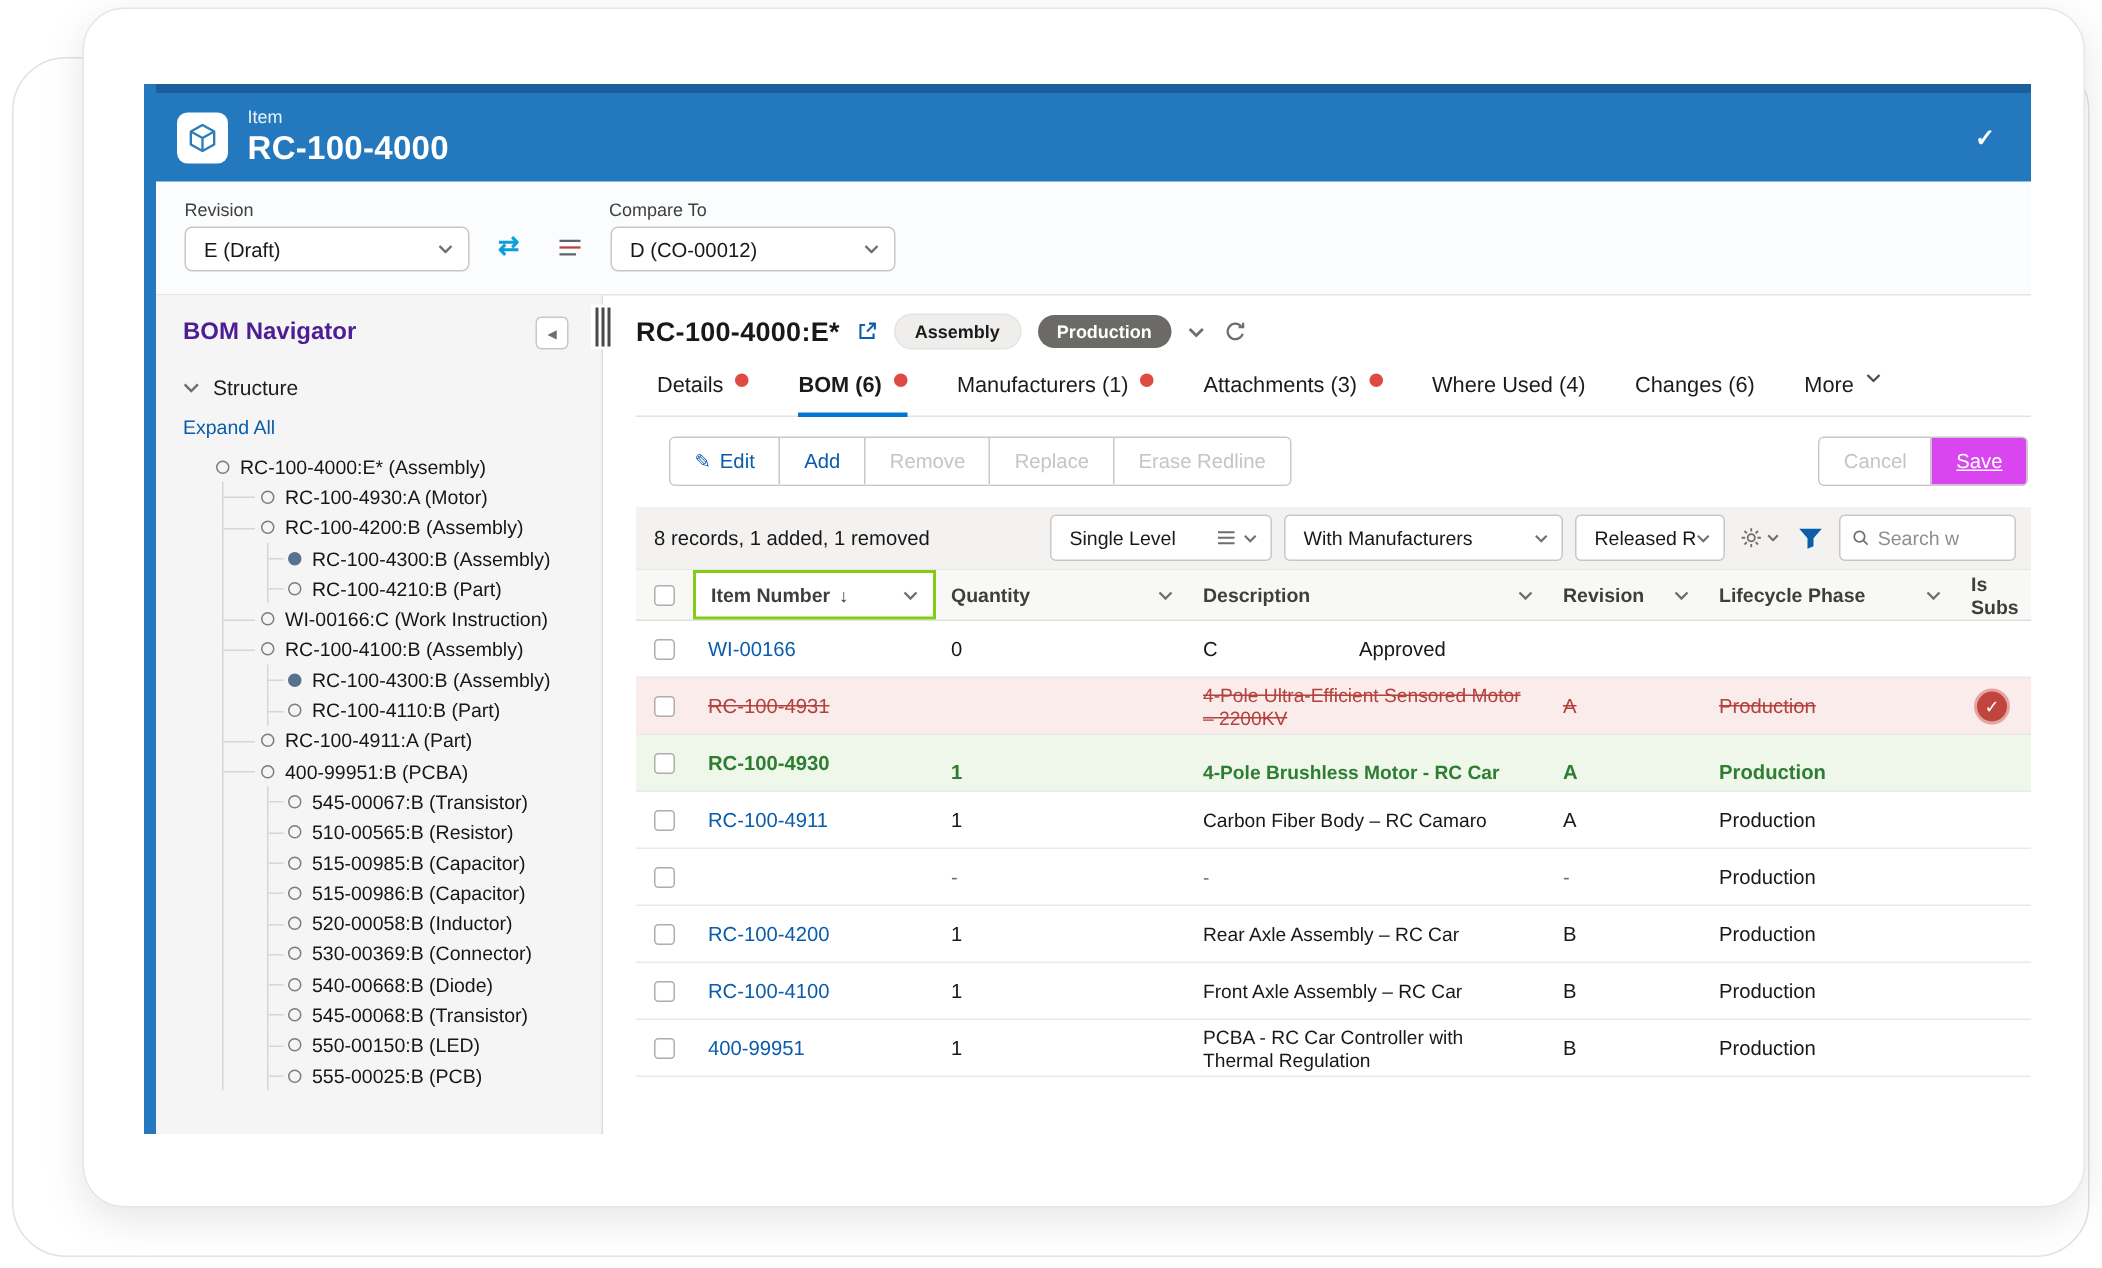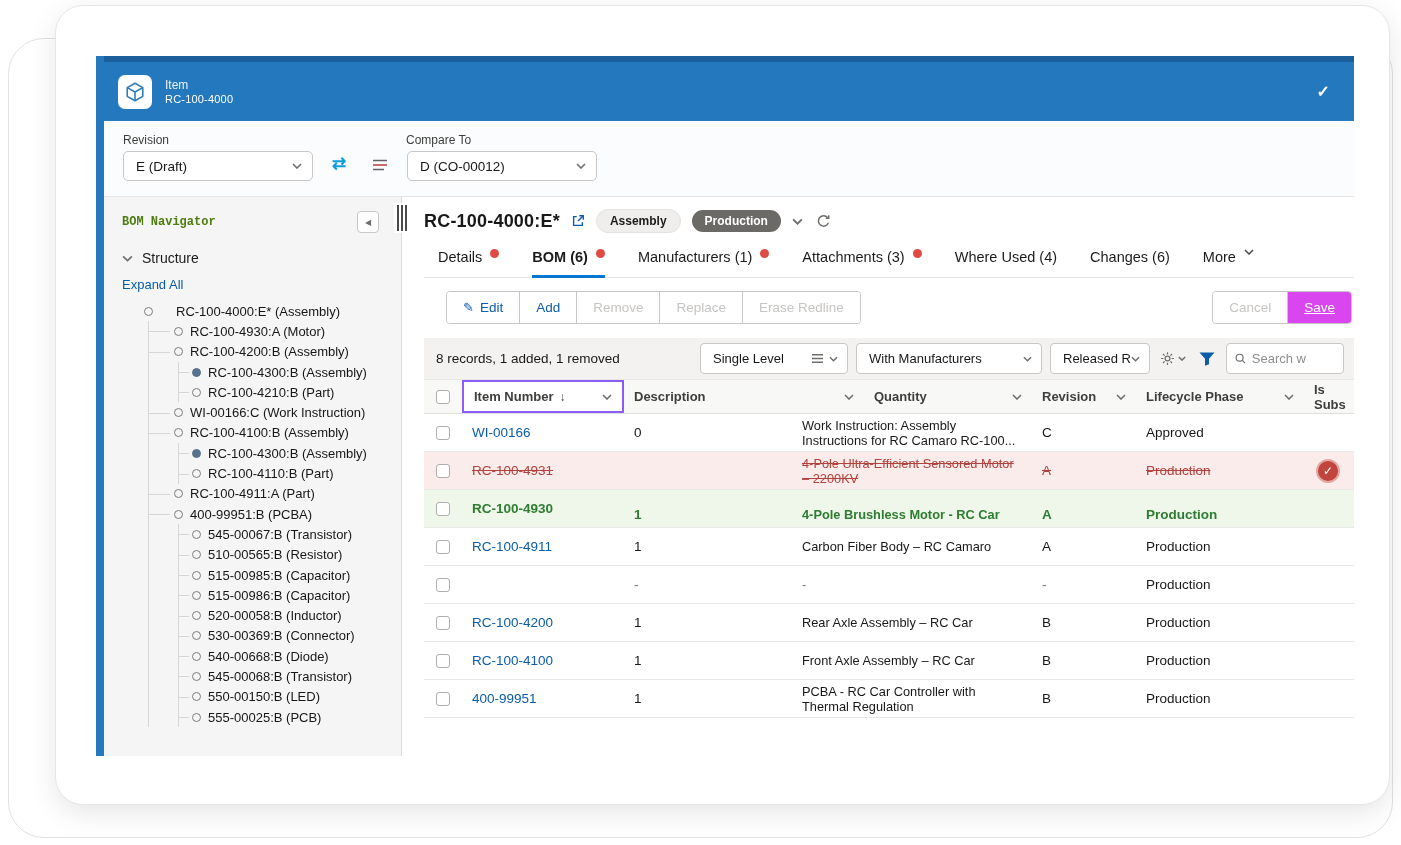--- a/index.html
+++ b/index.html
@@ -17,52 +17,52 @@
   
   .app { position:absolute; left:40px; top:50px; width:1258px; height:700px; overflow:hidden; background:#fff; }
   .app::before { content:""; position:absolute; left:0; top:0; bottom:0; width:8px; background:#2478bd; z-index:6; }
   .top-strip { height:6px; background:#1a5e9c; }
 
   
   .hdr { height:59px; background:#2478bd; display:flex; align-items:center; padding:0 24px 0 22px; position:relative; z-index:5;}
   .app-icon { width:34px; height:34px; background:#fff; border-radius:7px; display:flex; align-items:center; justify-content:center; margin-right:13px; }
   .hdr-titles { display:flex; flex-direction:column; }
   .hdr-eyebrow { font-size:12px; color:#eaf3fb; }
-  .hdr-title { font-size:11px; font-weight:400; color:#fff; margin-top:1px; letter-spacing:.2px; }
+  .hdr-title { font-size:22px; font-weight:700; color:#fff; margin-top:1px; letter-spacing:.2px; }
   .hdr-check { margin-left:auto; color:#fff; font-size:16px; font-weight:700; cursor:pointer; }
 
   
   .subhdr { margin-left:8px; height:76px; background:#fbfcfe; border-bottom:1px solid #e6e6e6; position:relative; }
   .subhdr label { position:absolute; font-size:12px; color:#3e3e3c; }
   .lbl-rev { left:19px; top:12px; } .lbl-cmp { left:302px; top:12px; }
   .select { position:absolute; top:30px; height:30px; width:190px; background:#fff; border:1px solid #c9c7c5;
     border-radius:5px; display:flex; align-items:center; justify-content:space-between; padding:0 10px 0 12px;
     font-size:13.5px; color:#181818; cursor:pointer; }
   .sel-rev { left:19px; } .sel-cmp { left:303px; }
   .mid-ic { position:absolute; top:34px; font-size:17px; line-height:1; cursor:pointer; }
   .ic-compare { left:228px; color:#0d9ddb; font-weight:700; }
   .ic-redline { left:268px; top:37px; }
 
   
   .main { margin-left:8px; display:flex; height:559px; }
 
   
   .navpanel { width:298px; background:#f5f5f5; border-right:1px solid #dddddd; position:relative; flex:0 0 auto; }
   .nav-head { display:flex; align-items:center; padding:14px 22px 4px 18px; }
-  .nav-title { font-size:12px; font-weight:700; color:#4d7c0f;font-family:Liberation Mono, monospace; }
+  .nav-title { font-size:16px; font-weight:700; color:#4c1d95; }
   .collapse-btn { margin-left:auto; width:22px; height:22px; border:1px solid #c9c7c5; border-radius:4px; background:#fff;
     display:flex; align-items:center; justify-content:center; font-size:8px; color:#706e6b; cursor:pointer; }
   .grip { position:absolute; right:-8px; top:6px; width:15px; height:30px; display:flex; gap:2px; align-items:stretch;
     justify-content:center; z-index:7; cursor:col-resize; background:#fff; padding:2px 1px; }
   .grip i { width:2px; background:#4a4a4a; }
   .structure-row { display:flex; align-items:center; gap:9px; padding:13px 0 0 18px; font-size:14px; color:#1b1b1b; cursor:pointer; }
   .expand-all { padding:11px 0 5px 18px; font-size:13px; color:#0b5cab; cursor:pointer; }
   .tree { padding-top:4px; font-size:13px; color:#161616; }
   .tree-row { height:20.3px; display:flex; align-items:center; position:relative; cursor:pointer; }
-  .tree-row.lvl0 { padding-left:40px;gap:16px; }
+  .tree-row.lvl0 { padding-left:40px; }
   .tree-row.lvl1 { padding-left:70px; background-image:linear-gradient(#d6d6d6,#d6d6d6);
     background-size:1px 100%; background-position:44px 0; background-repeat:no-repeat; }
   .tree-row.lvl2 { padding-left:88px; background-image:linear-gradient(#d6d6d6,#d6d6d6),linear-gradient(#d6d6d6,#d6d6d6);
     background-size:1px 100%,1px 100%; background-position:44px 0,74px 0; background-repeat:no-repeat; }
   .tree-row.lvl1::after, .tree-row.lvl2::after { content:""; position:absolute; top:50%; border-top:1px solid #d6d6d6; }
   .tree-row.lvl1::after { left:45px; width:21px; }
   .tree-row.lvl2::after { left:75px; width:10px; }
   .marker { width:9px; height:9px; border-radius:50%; border:1.5px solid #7d7d7d; background:#f5f5f5; flex:0 0 auto; }
   .marker.filled { background:#56728f; border-color:#56728f; }
   .tree-label { margin-left:7px; white-space:nowrap; }
@@ -113,21 +113,21 @@
 
   
   .grid { width:930px; }
   .thead { display:flex; background:#f8f8f7; height:35px; align-items:stretch; border-bottom:1px solid #dfdfde; border-top:1px solid #e7e7e6; }
   .th { display:flex; align-items:center; padding:0 10px; font-size:13px; font-weight:700; color:#3e3e3c; cursor:pointer; }
   .th .th-chev { margin-left:auto; display:flex; }
   .c-cb { width:38px; flex:0 0 auto; display:flex; align-items:center; padding-left:12px; }
   .c-item { width:162px; flex:0 0 auto; } .c-qty { width:168px; flex:0 0 auto; }
   .c-desc { width:240px; flex:0 0 auto; } .c-rev { width:104px; flex:0 0 auto; }
   .c-phase { width:168px; flex:0 0 auto; } .c-subs { flex:1; min-width:0; overflow:hidden; }
-  .th-item { border:2px solid #8b5cf6; background:#fff; }
+  .th-item { border:2px solid #84cc16; background:#fff; }
   .sort-arrow { margin-left:6px; font-size:12px; font-weight:700; color:#3e3e3c; }
   .trow { display:flex; min-height:38px; border-bottom:1px solid #e9e9e8; align-items:center; background:#fff; font-size:13.5px; }
   .cb { width:14px; height:14px; border:1px solid #b0aeac; border-radius:3px; background:#fff; cursor:pointer; flex:0 0 auto; }
   .td { padding:3px 10px; }
   .item-link { color:#0b5cab; cursor:pointer; }
   .desc-text { font-size:12.8px; line-height:15px; }
   .trow.removed { background:#fbecec; }
   .trow.removed .cell-text, .trow.removed .item-link { color:#b3413c; text-decoration:line-through; }
   .trow.added { background:#eef7e9; }
   .trow.added .cell-text, .trow.added .item-link { color:#2e7d32; font-weight:700;margin-top:12px; }
@@ -433,36 +433,36 @@
                 </div>
               <div class="th c-item th-item">
                 <span>Item Number</span>
                 <span class="sort-arrow">↓</span>
                 <span class="th-chev">
                     <svg width="10" height="6" viewBox="0 0 10 6" fill="none" stroke="#706e6b" stroke-width="1.6">
                       <path d="M1 1l4 4 4-4"></path>
                     </svg>
                   </span>
               </div>
+              <div class="th c-qty">
+                <span>Quantity</span>
+                <span class="th-chev">
+                    <svg width="10" height="6" viewBox="0 0 10 6" fill="none" stroke="#706e6b" stroke-width="1.6">
+                      <path d="M1 1l4 4 4-4"></path>
+                    </svg>
+                  </span>
+              </div>
               <div class="th c-desc">
                 <span>Description</span>
                 <span class="th-chev">
                     <svg width="10" height="6" viewBox="0 0 10 6" fill="none" stroke="#706e6b" stroke-width="1.6">
                       <path d="M1 1l4 4 4-4"></path>
                     </svg>
                   </span>
               </div>
-              <div class="th c-qty">
-                <span>Quantity</span>
-                <span class="th-chev">
-                    <svg width="10" height="6" viewBox="0 0 10 6" fill="none" stroke="#706e6b" stroke-width="1.6">
-                      <path d="M1 1l4 4 4-4"></path>
-                    </svg>
-                  </span>
-              </div>
               <div class="th c-rev">
                 <span>Revision</span>
                 <span class="th-chev">
                     <svg width="10" height="6" viewBox="0 0 10 6" fill="none" stroke="#706e6b" stroke-width="1.6">
                       <path d="M1 1l4 4 4-4"></path>
                     </svg>
                   </span>
               </div>
               <div class="th c-phase">
                 <span>Lifecycle Phase</span>
@@ -476,21 +476,20 @@
                 <span>Is Subs</span>
               </div>
             </div>
 
             <div class="trow">
               <div class="c-cb">
                   <span class="cb"></span>
                 </div>
               <div class="td c-item"><span class="item-link cell-text">WI-00166</span></div>
               <div class="td c-qty cell-text">0</div>
-              <div class="td c-desc cell-text desc-text">Work Instruction: Assembly Instructions for RC Camaro RC-100...</div>
               <div class="td c-rev cell-text">C</div>
               <div class="td c-phase cell-text phase-text">Approved</div>
               <div class="td c-subs"></div>
             </div>
 
             <div class="trow removed">
               <div class="c-cb">
                   <span class="cb"></span>
                 </div>
               <div class="td c-item"><span class="item-link cell-text">RC-100-4931</span></div>

